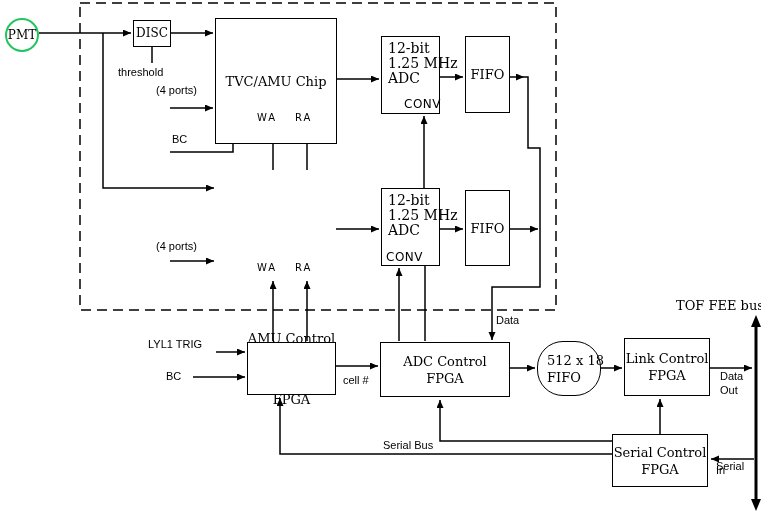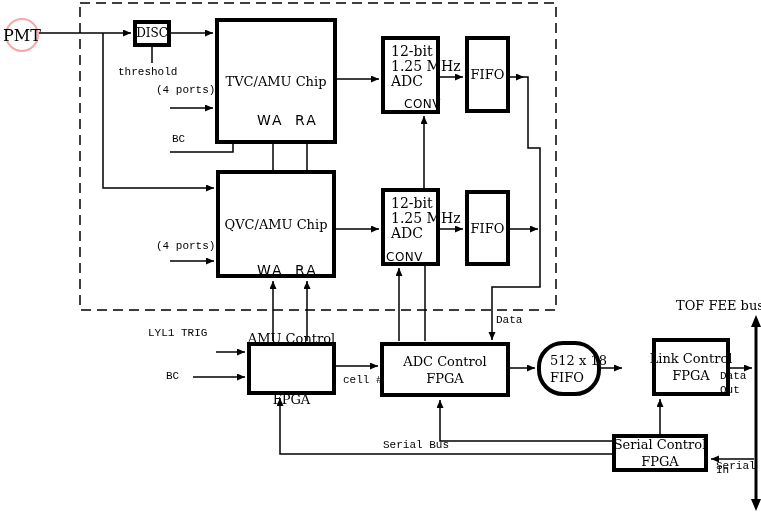--- a/index.html
+++ b/index.html
@@ -2,37 +2,37 @@
 <html><head>
 <meta charset="utf-8">
 <style>
   html,body{margin:0;padding:0;background:#fff;}
   #stage{
     position:relative;width:761px;height:512px;background:#ffffff;
     font-family:"DejaVu Serif", serif;color:#000;overflow:hidden;
   }
   svg.wires{position:absolute;left:0;top:0;z-index:1;}
   .box{
-    position:absolute;border:4px solid #000000;background:#fff;box-sizing:border-box;
+    position:absolute;border:1px solid #000000;background:#fff;box-sizing:border-box;
     display:flex;flex-direction:column;align-items:center;justify-content:center;
     font-size:13px;line-height:17px;text-align:center;z-index:2;
   }
   .box .ln{display:block;white-space:nowrap;}
   .circle{
-    position:absolute;border:2px solid #fca5a5;border-radius:50%;box-sizing:border-box;
+    position:absolute;border:2px solid #22c55e;border-radius:50%;box-sizing:border-box;
     display:flex;align-items:center;justify-content:center;
-    font-size:16px;z-index:2;background:#fff;
+    font-size:12px;z-index:2;background:#fff;
   }
   .lab{
-    position:absolute;font-family:Liberation Mono, monospace;font-size:11px;
+    position:absolute;font-family:Liberation Sans, sans-serif;font-size:11px;
     line-height:13px;white-space:nowrap;z-index:3;background:transparent;
   }
   .lab.serif{font-family:"DejaVu Serif", serif;font-size:13px;}
   .pinlab{
-    position:absolute;font-family:"DejaVu Sans", sans-serif;font-size:14px;
+    position:absolute;font-family:"DejaVu Sans", sans-serif;font-size:10px;
     letter-spacing:2px;white-space:nowrap;z-index:3;
   }
   .convlab{
     position:absolute;font-family:"DejaVu Sans", sans-serif;font-size:12px;
     letter-spacing:0.5px;z-index:3;
   }
   .adcbox{align-items:flex-start;justify-content:flex-start;padding:4px 0 0 6px;
     font-size:14px;line-height:15px;text-align:left;}
   .f512{align-items:flex-start;justify-content:center;padding-left:9px;text-align:right;border-radius:26px;}
 </style>
@@ -115,23 +115,20 @@
   <div class="box" style="left:133px;top:20px;width:38px;height:27px;font-size:12px;">
     <span>DISC</span>
   </div>
 
   <div class="box" style="left:215px;top:18px;width:122px;height:126px;">
     <span class="ln">TVC/AMU Chip</span>
   </div>
   <span class="pinlab" style="left:257px;top:112px;">WA</span>
   <span class="pinlab" style="left:295px;top:112px;">RA</span>
 
-  <div class="box" style="left:216px;top:170px;width:120px;height:108px;">
-    <span class="ln">QVC/AMU Chip</span>
-  </div>
   <span class="pinlab" style="left:257px;top:262px;">WA</span>
   <span class="pinlab" style="left:295px;top:262px;">RA</span>
 
   <div class="box adcbox" style="left:381px;top:36px;width:59px;height:78px;">
     <span class="ln">12-bit</span>
     <span class="ln">1.25 MHz</span>
     <span class="ln">ADC</span>
   </div>
   <span class="convlab" style="left:404px;top:97px;">CONV</span>
 
@@ -158,35 +155,35 @@
   <div class="box" style="left:380px;top:342px;width:130px;height:55px;">
     <span class="ln">ADC Control</span>
     <span class="ln">FPGA</span>
   </div>
 
   <div class="box f512" style="left:537px;top:341px;width:64px;height:55px;">
     <span class="ln">512 x 18</span>
     <span class="ln">FIFO</span>
   </div>
 
-  <div class="box" style="left:624px;top:338px;width:78px;height:58px;margin-left:28px;">
+  <div class="box" style="left:624px;top:338px;width:86px;height:58px;">
     <span class="ln">Link Control</span>
     <span class="ln">FPGA</span>
   </div>
 
-  <div class="box" style="left:612px;top:434px;width:96px;height:38px;">
+  <div class="box" style="left:612px;top:434px;width:96px;height:53px;">
     <span class="ln">Serial Control</span>
     <span class="ln">FPGA</span>
   </div>
 
   <span class="lab" style="left:118px;top:66px;">threshold</span>
   <span class="lab" style="left:156px;top:84px;">(4 ports)</span>
   <span class="lab" style="left:172px;top:133px;">BC</span>
   <span class="lab" style="left:156px;top:240px;">(4 ports)</span>
-  <span class="lab" style="left:148px;top:327px;">LYL1 TRIG</span>
+  <span class="lab" style="left:148px;top:338px;">LYL1 TRIG</span>
   <span class="lab" style="left:166px;top:370px;">BC</span>
   <span class="lab" style="left:343px;top:374px;">cell #</span>
   <span class="lab" style="left:383px;top:439px;">Serial Bus</span>
   <span class="lab" style="left:496px;top:314px;">Data</span>
   <span class="lab serif" style="left:676px;top:299px;">TOF FEE bus</span>
   <span class="lab" style="left:720px;top:370px;">Data</span>
   <span class="lab" style="left:720px;top:384px;">Out</span>
   <span class="lab" style="left:716px;top:460px;">Serial</span>
   <span class="lab" style="left:716px;top:464px;">In</span>
 

